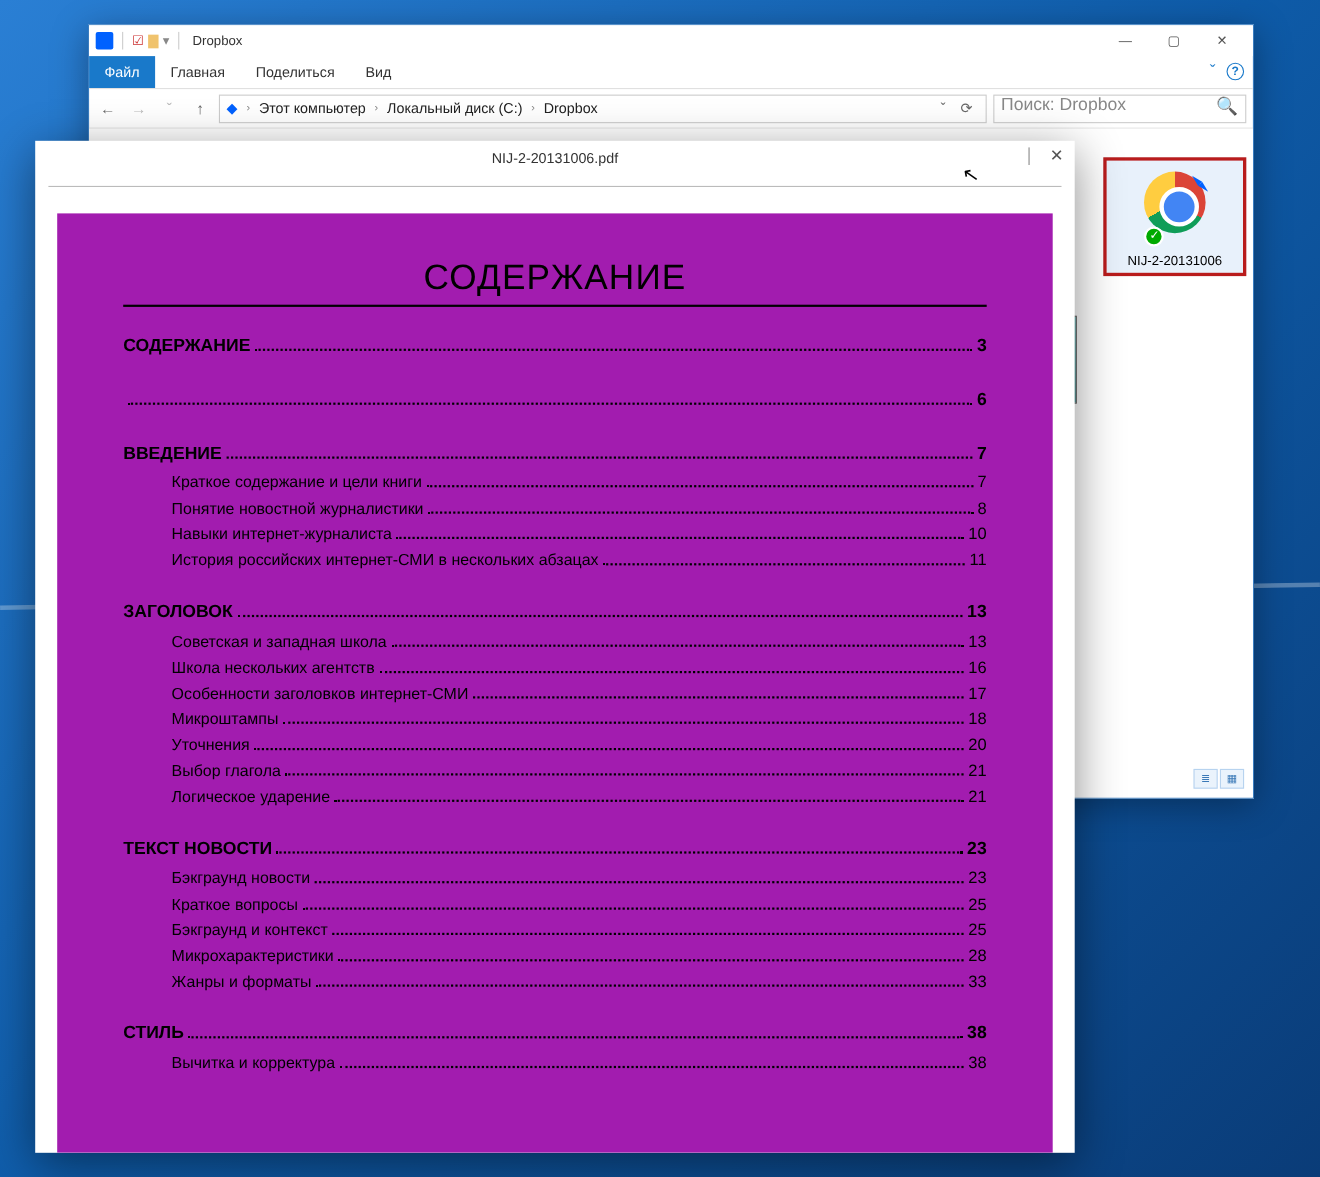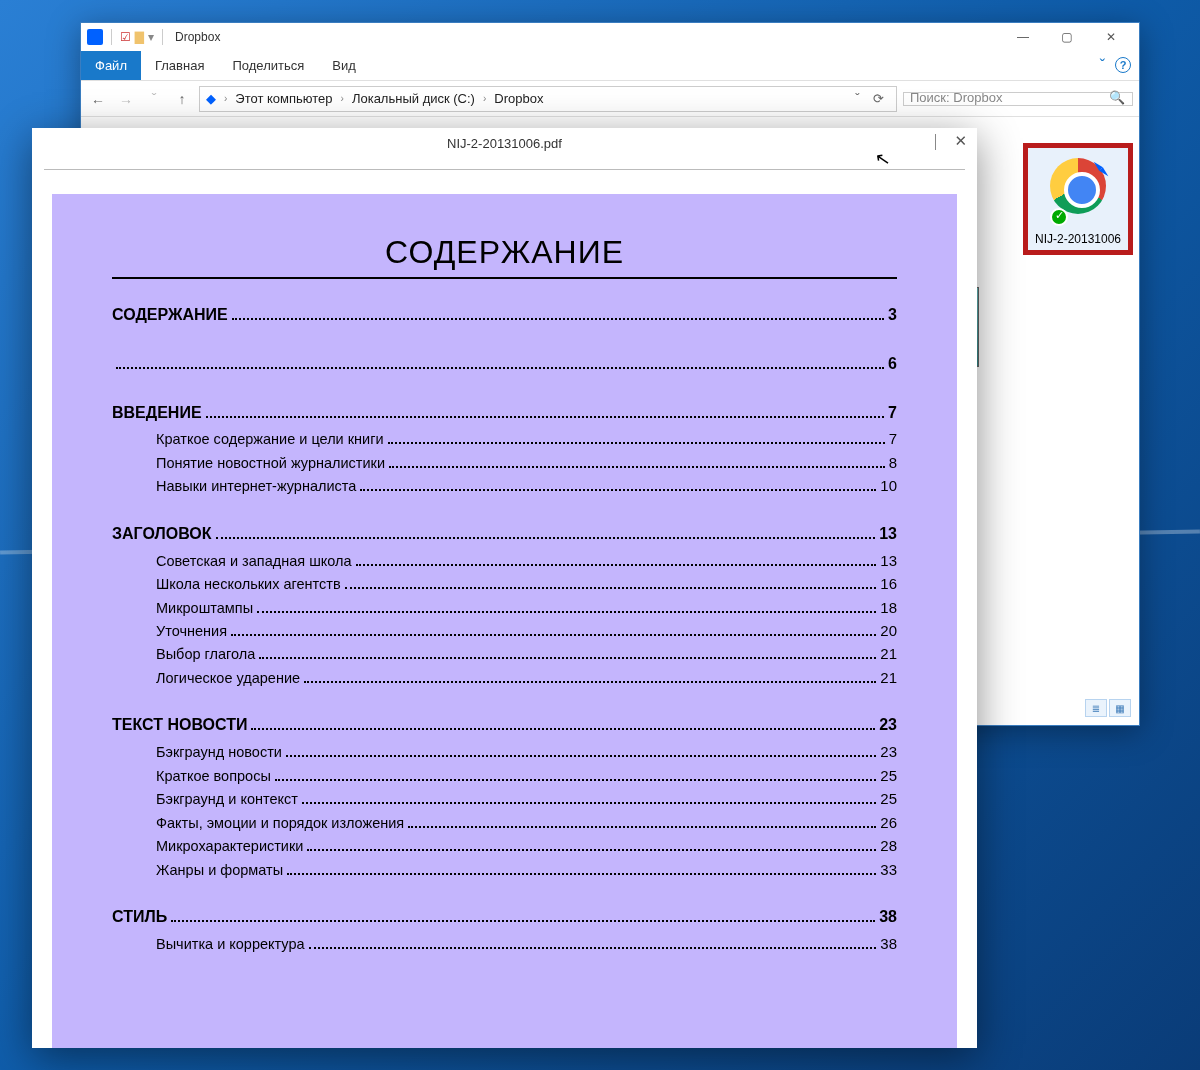--- a/index.html
+++ b/index.html
@@ -16,44 +16,44 @@
 .ribbon { height:30px; display:flex; align-items:stretch; border-bottom:1px solid #e0e0e0; }
 .ribbon .tab { padding:0 14px; display:flex; align-items:center; font-size:13px; color:#333; }
 .ribbon .tab.file { background:#1979ca; color:#fff; }
 .ribbon .help { margin-left:auto; width:28px; display:flex; align-items:center; justify-content:center; color:#1979ca; font-weight:bold; border:1px solid #1979ca; border-radius:50%; font-size:11px; height:16px; width:16px; margin-right:8px; margin-top:6px; }
 .addr { height:36px; display:flex; align-items:center; padding:4px 6px; gap:6px; border-bottom:1px solid #e0e0e0; }
 .navbtn { width:22px; height:22px; display:flex; align-items:center; justify-content:center; color:#666; font-size:14px; }
 .navbtn.disabled { color:#bbb; }
 .bc { flex:1; height:26px; border:1px solid #ccc; display:flex; align-items:center; padding:0 6px; font-size:13px; color:#222; gap:2px; }
 .bc .chev { color:#888; padding:0 6px; font-size:10px; }
 .bc .refresh { margin-left:auto; padding:0 6px; color:#666; }
-.search { width:230px; height:14px; border:1px solid #ccc; display:flex; align-items:flex-end; padding:0 6px; font-size:13px; color:#888; }
+.search { width:230px; height:26px; border:1px solid #ccc; display:flex; align-items:flex-start; padding:0 6px; font-size:16px; color:#888; }
 .search .sicon { margin-left:auto; color:#888; }
 .content { position:relative; height:calc(100% - 94px); background:#fff; }
-.file-item { position:absolute; right:6px; top:26px; width:110px; text-align:center; font-size:12px; padding:4px; border:5px solid #b91c1c; background:#e8f1fb; }
+.file-item { position:absolute; right:6px; top:26px; width:130px; text-align:center; font-size:12px; padding:4px; border:3px solid #b91c1c; background:#e8f1fb; }
 .file-item .thumb { width:68px; height:68px; margin:0 auto 6px; position:relative; }
 .chrome-ico { width:56px; height:56px; border-radius:50%; position:relative; margin:6px auto 0;
  background:conic-gradient(#db4437 0 120deg,#0f9d58 120deg 240deg,#ffcd40 240deg 360deg); }
 .chrome-ico::after { content:""; position:absolute; left:14px; top:14px; width:28px; height:28px; background:#4285f4; border:4px solid #fff; border-radius:50%; }
 .sync-badge { position:absolute; left:6px; bottom:0; width:18px; height:18px; background:#0a0; border-radius:50%; border:2px solid #fff; }
 .sync-badge::after { content:"✓"; color:#fff; font-size:11px; position:absolute; left:3px; top:-1px; }
 .arrow-badge { position:absolute; right:0; top:0; width:22px; height:22px; }
 .arrow-badge svg { width:22px; height:22px; }
 .viewopts { position:absolute; right:8px; bottom:8px; display:flex; gap:2px; }
 .viewopts div { width:22px; height:18px; border:1px solid #b7d3ef; background:#eaf3fc; display:flex; align-items:center; justify-content:center; font-size:10px; color:#3b79b7; }
 .peek { position:absolute; right:160px; top:170px; width:20px; height:80px; background:linear-gradient(#6bb,#388); border:1px solid #666; }
 .peek::after { content:"▶"; position:absolute; bottom:-14px; left:2px; color:#2a6fb0; font-size:14px; }
 
 .pdf { position:absolute; left:32px; top:128px; width:945px; height:920px; background:#fff; box-shadow:0 10px 40px rgba(0,0,0,.45); display:flex; flex-direction:column; }
 .pdf-title { height:30px; display:flex; align-items:center; justify-content:center; font-size:13px; color:#333; position:relative; }
 .pdf-title .seg { position:absolute; right:10px; top:4px; display:flex; gap:18px; color:#555; font-size:15px; }
 .pdf-title .seg .bar { width:1px; height:16px; background:#888; margin-top:2px; }
 .pdf-tool { height:12px; border-bottom:1px solid #bbb; margin:0 12px 0 12px; }
 .pdf-body { flex:1; overflow:hidden; padding:24px 20px 0 20px; }
-.page { background:#c4b5fd; width:100%; height:100%; padding:40px 60px 0 60px; }
+.page { background:#a21caf; width:100%; height:100%; padding:40px 60px 0 60px; }
 .doc-title { text-align:center; font-size:32px; letter-spacing:1px; font-weight:400; margin-bottom:6px; }
 .rule { height:2px; background:#000; margin-bottom:24px; }
 .toc-sec { margin-bottom:24px; }
 .toc-row { display:flex; align-items:baseline; font-size:15px; line-height:1.55; white-space:nowrap; }
 .toc-row.h1 { font-weight:700; font-size:16px; margin-bottom:2px; }
 .toc-row .lbl { }
 .toc-row.sub .lbl { padding-left:44px; font-size:14.5px; }
 .toc-row .dots { flex:1; border-bottom:2px dotted #000; margin:0 4px 4px 4px; min-width:20px; }
 .toc-row .pg { font-weight:400; }
 .toc-row.h1 .pg { font-weight:700; }
@@ -174,38 +174,48 @@
             <div class="toc-row sub">
               <span class="lbl">Понятие новостной журналистики</span>
               <span class="dots"></span>
               <span class="pg">8</span>
             </div>
             <div class="toc-row sub">
               <span class="lbl">Навыки интернет-журналиста</span>
               <span class="dots"></span>
               <span class="pg">10</span>
             </div>
+            <div class="toc-row sub">
+              <span class="lbl">История российских интернет-СМИ в нескольких абзацах</span>
+              <span class="dots"></span>
+              <span class="pg">11</span>
+            </div>
           </div>
           <div class="toc-sec">
             <div class="toc-row h1">
               <span class="lbl">ЗАГОЛОВОК</span>
               <span class="dots"></span>
               <span class="pg">13</span>
             </div>
             <div class="toc-row sub">
               <span class="lbl">Советская и западная школа</span>
               <span class="dots"></span>
               <span class="pg">13</span>
             </div>
             <div class="toc-row sub">
               <span class="lbl">Школа нескольких агентств</span>
               <span class="dots"></span>
               <span class="pg">16</span>
             </div>
             <div class="toc-row sub">
+              <span class="lbl">Особенности заголовков интернет-СМИ</span>
+              <span class="dots"></span>
+              <span class="pg">17</span>
+            </div>
+            <div class="toc-row sub">
               <span class="lbl">Микроштампы</span>
               <span class="dots"></span>
               <span class="pg">18</span>
             </div>
             <div class="toc-row sub">
               <span class="lbl">Уточнения</span>
               <span class="dots"></span>
               <span class="pg">20</span>
             </div>
             <div class="toc-row sub">
@@ -234,25 +244,20 @@
               <span class="lbl">Краткое вопросы</span>
               <span class="dots"></span>
               <span class="pg">25</span>
             </div>
             <div class="toc-row sub">
               <span class="lbl">Бэкграунд и контекст</span>
               <span class="dots"></span>
               <span class="pg">25</span>
             </div>
             <div class="toc-row sub">
-              <span class="lbl">Факты, эмоции и порядок изложения</span>
-              <span class="dots"></span>
-              <span class="pg">26</span>
-            </div>
-            <div class="toc-row sub">
               <span class="lbl">Микрохарактеристики</span>
               <span class="dots"></span>
               <span class="pg">28</span>
             </div>
             <div class="toc-row sub">
               <span class="lbl">Жанры и форматы</span>
               <span class="dots"></span>
               <span class="pg">33</span>
             </div>
           </div>

